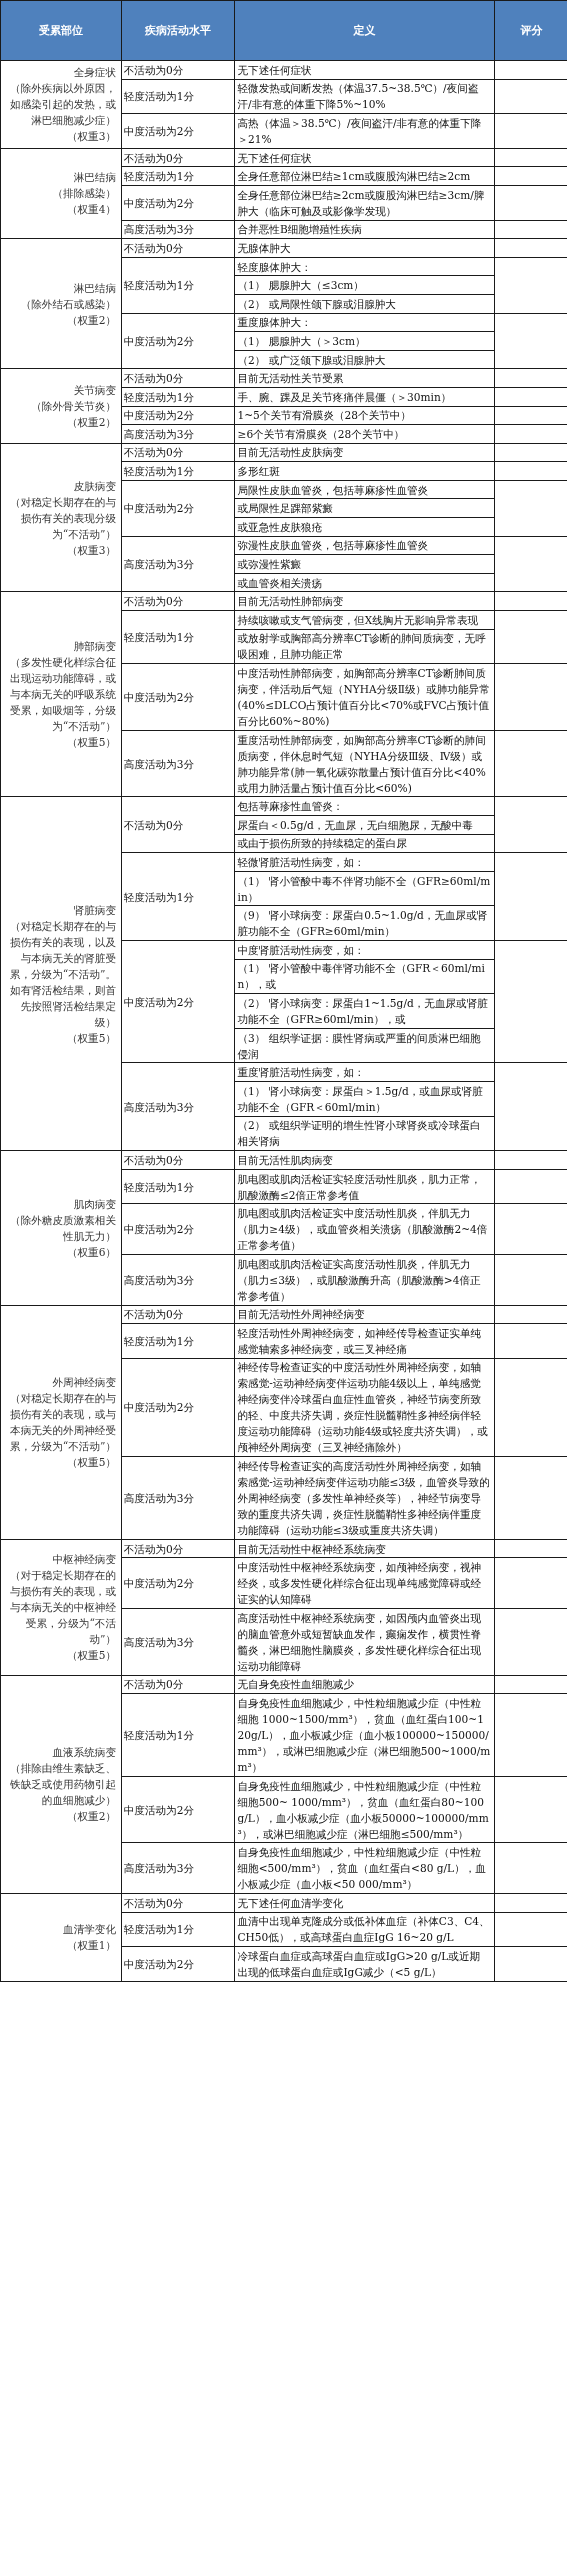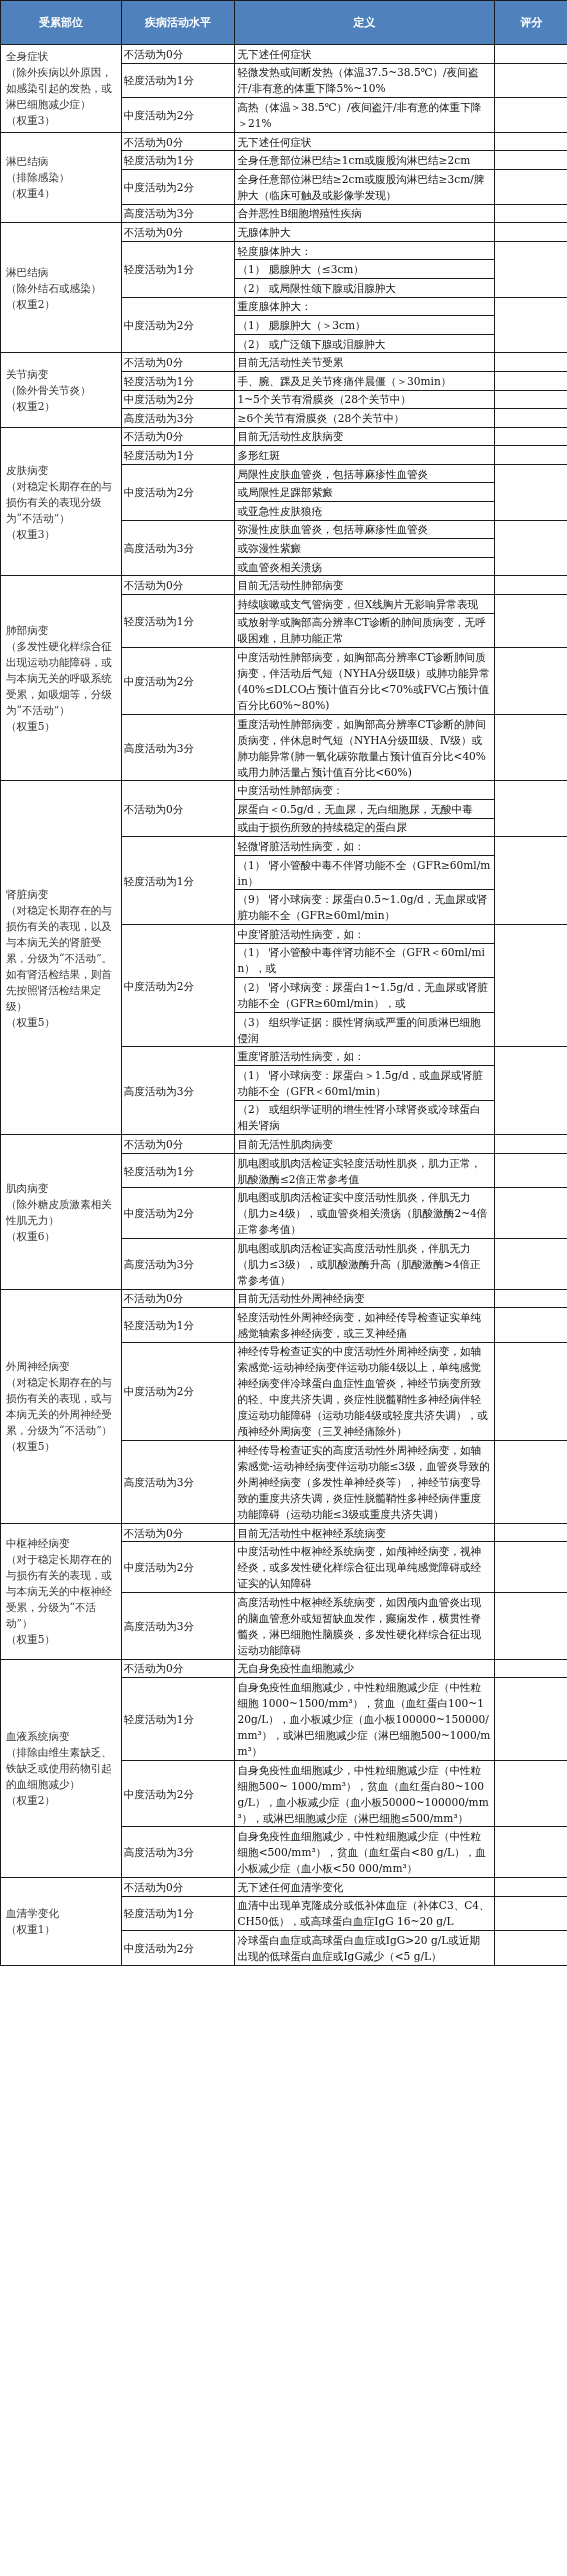--- a/index.html
+++ b/index.html
@@ -18,30 +18,30 @@
   th {
     background: #4f81bd;
     color: #ffffff;
     font-family: "DejaVu Sans", "Liberation Sans", sans-serif;
     font-weight: bold;
     font-size: 11px;
     height: 43px;
     border: 0.8px solid #1a1a1a;
     text-align: center;
     vertical-align: middle;
-    padding: 0;
+    padding: 8px;
   }
   td {
     border: 0.8px solid #1a1a1a;
     padding: 0.8px 2.5px;
     vertical-align: middle;
     word-break: break-all;
   }
   td.organ {
-    text-align: left;
+    text-align: right;
     color: #333;
     padding: 3.4px 5px;
   }
   td.level { white-space: nowrap; padding-left: 1.7px; }
   td.def { padding-left: 2.5px; padding-right: 3.4px; }
   td.score { }
   .organ-name, .organ-note, .organ-weight { display: block; }
 </style>
 </head>
 <body>
@@ -228,21 +228,21 @@
         <td class="def">重度活动性肺部病变，如胸部高分辨率CT诊断的肺间质病变，伴休息时气短（NYHA分级Ⅲ级、Ⅳ级）或肺功能异常(肺一氧化碳弥散量占预计值百分比&lt;40%或用力肺活量占预计值百分比&lt;60%)</td>
         <td class="score" rowspan="1"></td>
       </tr>
       <tr>
         <td class="organ" rowspan="13">
           <span class="organ-name">肾脏病变</span>
           <span class="organ-note">（对稳定长期存在的与损伤有关的表现，以及与本病无关的肾脏受累，分级为“不活动”。如有肾活检结果，则首先按照肾活检结果定级）</span>
           <span class="organ-weight">（权重5）</span>
         </td>
         <td class="level" rowspan="3">不活动为0分</td>
-        <td class="def">中度活动性肺部病变：</td>
+        <td class="def">包括荨麻疹性血管炎：</td>
         <td class="score" rowspan="3"></td>
       </tr>
       <tr>
         <td class="def">尿蛋白＜0.5g/d，无血尿，无白细胞尿，无酸中毒</td>
       </tr>
       <tr>
         <td class="def">或由于损伤所致的持续稳定的蛋白尿</td>
       </tr>
       <tr>
         <td class="level" rowspan="3">轻度活动为1分</td>

